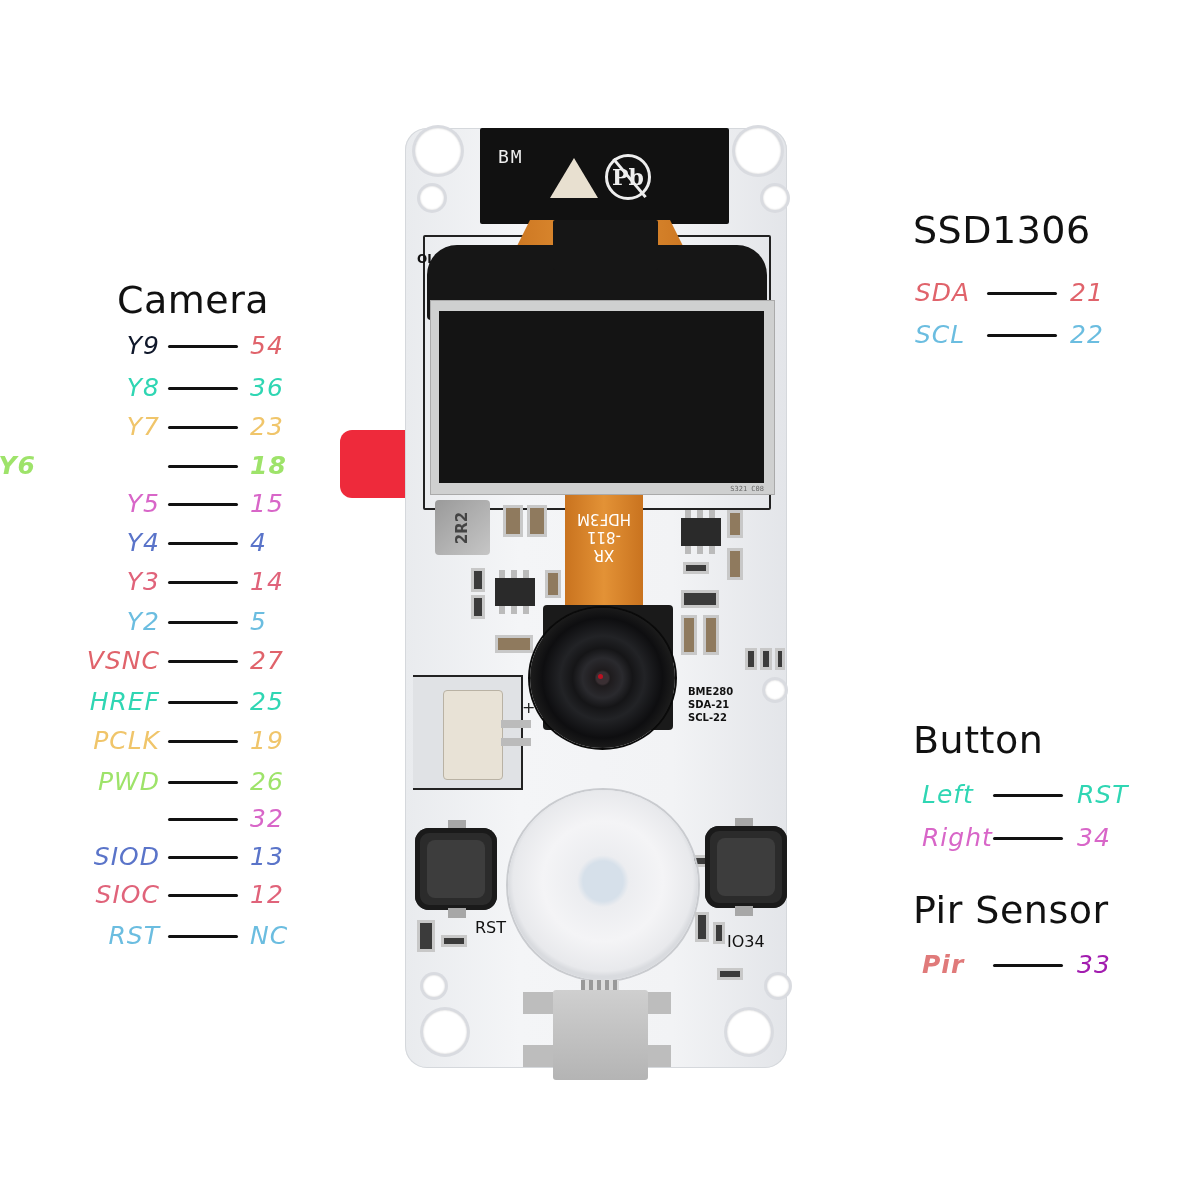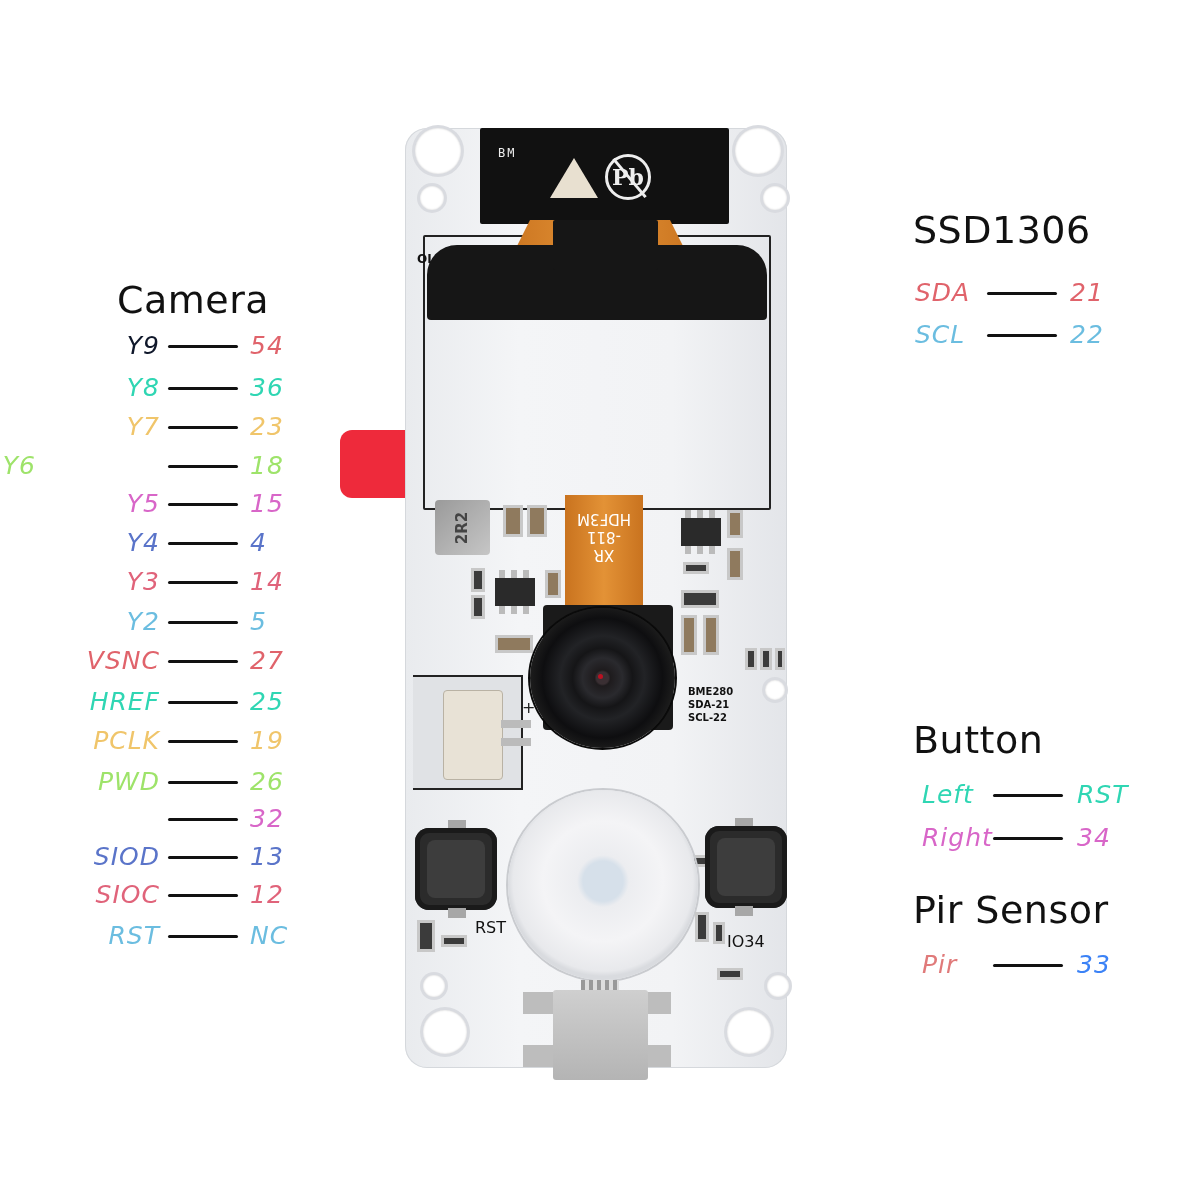--- a/index.html
+++ b/index.html
@@ -17,21 +17,21 @@
 
     
     .board { position: absolute; left: 405px; top: 100px; width: 382px; height: 1000px; }
     .pcb {
       position: absolute; left: 0; top: 28px; width: 382px; height: 940px;
       background: linear-gradient(90deg, #e9ebee 0%, #f4f5f7 30%, #f2f3f5 70%, #e3e5e9 100%);
       border-radius: 22px; box-shadow: 0 0 0 1px #d5d8dc inset;
     }
     .hole { position: absolute; border-radius: 50%; background: #fff; box-shadow: 0 0 0 3px #d9dbe0, inset 0 0 2px #ccc; }
     .label-plate { position: absolute; left: 75px; top: 28px; width: 249px; height: 96px; background: #111; border-radius: 2px; }
-    .bm-text { position: absolute; left: 18px; top: 18px; color: #eee; font-family: "DejaVu Sans Mono", monospace; font-size: 12px; letter-spacing: 2px; }
+    .bm-text { position: absolute; left: 18px; top: 18px; color: #eee; font-family: "DejaVu Sans Mono", monospace; font-size: 18px; letter-spacing: 2px; }
     .esd-icon { position: absolute; left: 70px; top: 30px; width: 0; height: 0; border-left: 24px solid transparent; border-right: 24px solid transparent; border-bottom: 40px solid #e8e0d0; }
     .pb-icon { position: absolute; left: 125px; top: 26px; width: 46px; height: 46px; border-radius: 50%; border: 3px solid #eee; color: #eee; font-size: 22px; font-weight: bold; text-align: center; line-height: 40px; font-family: "DejaVu Serif", serif; }
     .pb-slash { position:absolute; left: 20px; top: -4px; width: 3px; height: 50px; background:#eee; transform: rotate(-40deg); }
 
     .silk-box { position: absolute; border: 2px solid #222; }
     .flex-ribbon { position: absolute; background: linear-gradient(90deg, #c9731f, #e39236 50%, #c9731f); }
     .tape { position: absolute; background: #161616; border-radius: 30px 30px 4px 4px; }
     .oled { position: absolute; left: 25px; top: 200px; width: 345px; height: 195px; background: #cfd0d0; border: 1px solid #aaa; }
     .oled-screen { position: absolute; left: 8px; top: 10px; width: 325px; height: 172px; background: #141414; }
     .oled-code { position:absolute; right: 10px; bottom: 1px; font-size: 7px; color:#666; font-family:"DejaVu Sans Mono", monospace;}
@@ -83,21 +83,21 @@
     <div class="pin-row" style="left: 0px; top: 372px; width: 1200px;">
       <span class="pin-name" style="color: rgb(47, 214, 179); right: 1040px;">Y8</span>
       <span class="pin-line" style="left: 168px; width: 70px;"></span>
       <span class="pin-num" style="color: rgb(47, 214, 179); left: 250px;">36</span>
     </div>
     <div class="pin-row" style="left: 0px; top: 411px; width: 1200px;">
       <span class="pin-name" style="color: rgb(240, 197, 106); right: 1040px;">Y7</span>
       <span class="pin-line" style="left: 168px; width: 70px;"></span>
       <span class="pin-num" style="color: rgb(240, 197, 106); left: 250px;">23</span>
     </div>
-    <div class="pin-row" style="left: 0px; top: 450px; width: 1076px;">
+    <div class="pin-row" style="left: 0px; top: 450px; width: 1076px; font-weight: bold;">
       <span class="pin-name" style="color: rgb(158, 227, 106); right: 1040px;">Y6</span>
       <span class="pin-line" style="left: 168px; width: 70px;"></span>
       <span class="pin-num" style="color: rgb(158, 227, 106); left: 250px;">18</span>
     </div>
     <div class="pin-row" style="left: 0px; top: 488px; width: 1200px;">
       <span class="pin-name" style="color: rgb(216, 102, 200); right: 1040px;">Y5</span>
       <span class="pin-line" style="left: 168px; width: 70px;"></span>
       <span class="pin-num" style="color: rgb(216, 102, 200); left: 250px;">15</span>
     </div>
     <div class="pin-row" style="left: 0px; top: 527px; width: 1200px;">
@@ -181,23 +181,23 @@
     <div class="pin-row" style="left: 0px; top: 822px; width: 1200px;">
       <span class="pin-name" style="color: rgb(216, 102, 200); left: 922px; text-align: left;">Right</span>
       <span class="pin-line" style="left: 993px; width: 70px;"></span>
       <span class="pin-num" style="color: rgb(216, 102, 200); left: 1077px;">34</span>
     </div>
   </div>
 
 <div class="heading" style="left:913px; top:888px;">Pir Sensor</div>
 <div id="pir-pins">
     <div class="pin-row" style="left: 0px; top: 949px; width: 1200px;">
-      <span class="pin-name" style="color: rgb(224, 122, 122); left: 922px; text-align: left;">Pir</span>
+      <span class="pin-name" style="color: rgb(224, 122, 122); left: 922px; text-align: left; font-weight: bold;">Pir</span>
       <span class="pin-line" style="left: 993px; width: 70px;"></span>
-      <span class="pin-num" style="color: #3b82f6; left: 1077px;">33</span>
+      <span class="pin-num" style="color: #a21caf; left: 1077px;">33</span>
     </div>
   </div>
 
 <div class="red-tab"></div>
 
 <div class="board">
   <div class="pcb"></div>
 
   <div class="hole" style="left:10px; top:28px; width:46px; height:46px;"></div>
   <div class="hole" style="left:330px; top:28px; width:46px; height:46px;"></div>
@@ -216,20 +216,24 @@
     <div class="pb-icon"><span>Pb</span><div class="pb-slash"></div></div>
   </div>
 
   <div class="silk-box" style="left:18px; top:135px; width:348px; height:275px; border-radius:2px;"></div>
   <div style="position:absolute; left:12px; top:152px; font-size:12px; color:#111; font-weight:bold;">OLED</div>
 
   <div class="flex-ribbon" style="left:95px; top:120px; width:200px; height:60px; clip-path: polygon(15% 0,85% 0,100% 100%,0 100%);"></div>
   <div class="tape" style="left:22px; top:145px; width:340px; height:75px;"></div>
   <div class="tape" style="left:148px; top:120px; width:105px; height:50px; border-radius:2px;"></div>
 
+  <div class="oled">
+    <div class="oled-screen"></div>
+    <div class="oled-code">S321 C08</div>
+  </div>
 
   <div class="flex-ribbon" style="left:160px; top:395px; width:78px; height:120px;"></div>
   <div class="ribbon-text" style="left:164px; top:410px;">
     <div>XR</div>
     <div>-811</div>
     <div>HDF3M</div>
   </div>
 
   <div class="inductor">
       <span>2R2</span>

